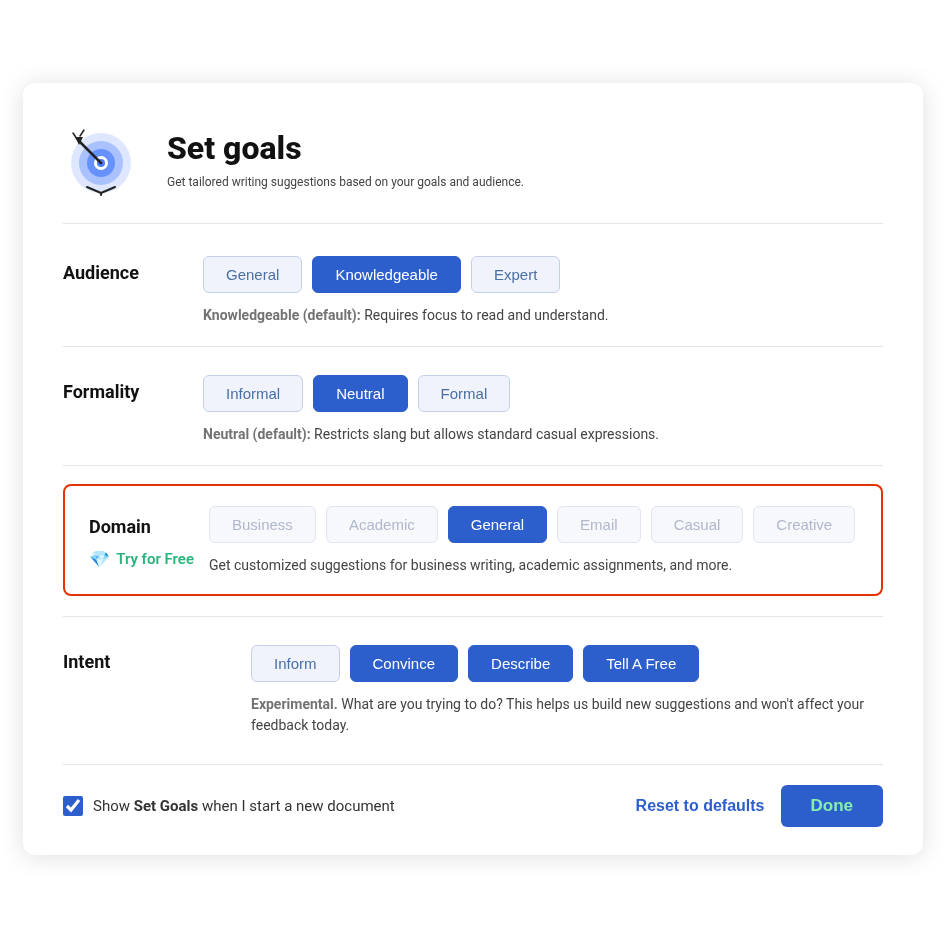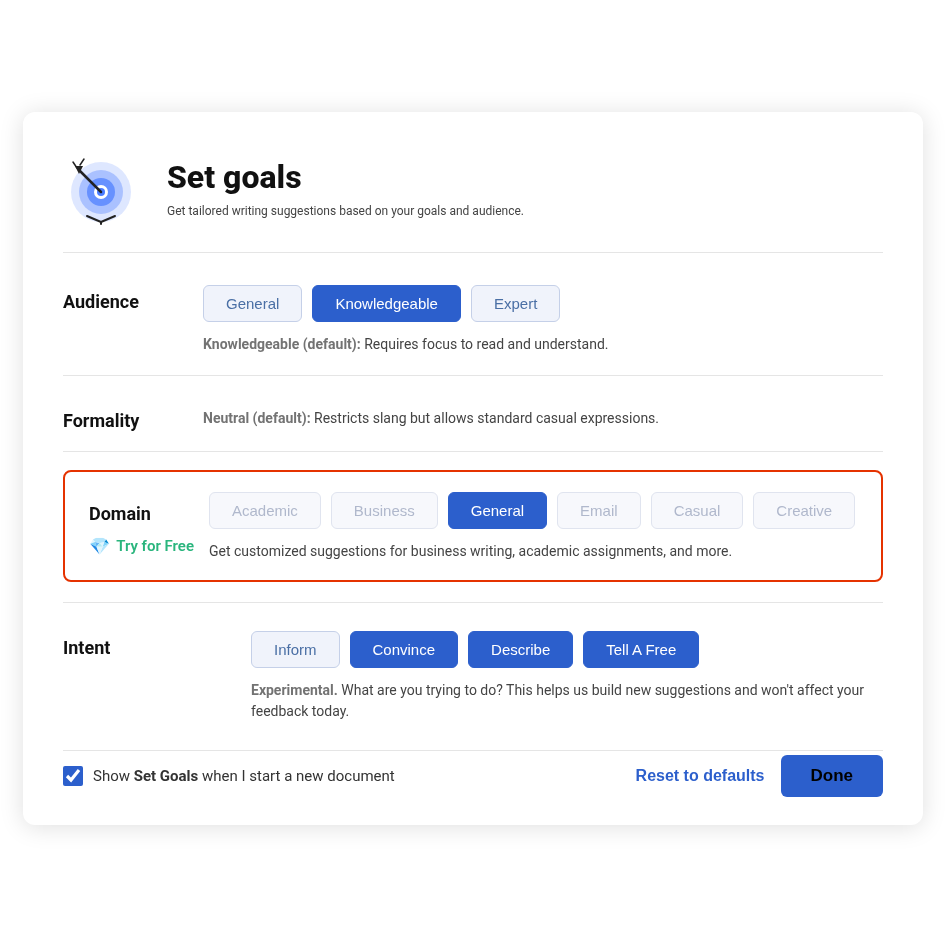--- a/index.html
+++ b/index.html
@@ -148,21 +148,21 @@
     }
     
     .intent-section {
       border-bottom: none;
     }
     
     .footer {
       display: flex;
       align-items: center;
       justify-content: space-between;
-      padding-top: 4px;
+      padding-top: 20px;
       border-top: 1.5px solid #e5e5e5;
       margin-top: 8px;
     }
     .footer-left {
       display: flex;
       align-items: center;
       gap: 12px;
     }
     .checkbox-wrap {
       display: flex;
@@ -187,21 +187,21 @@
       background: none;
       border: none;
       color: #2c5fcc;
       font-size: 16px;
       font-weight: 700;
       cursor: pointer;
       padding: 10px 0;
     }
     .btn-done {
       background: #2c5fcc;
-      color: #000000;
+      color: #86efac;
       border: none;
       border-radius: 6px;
       font-size: 17px;
       font-weight: 700;
       padding: 11px 30px;
       cursor: pointer;
     }
     .main-sections {
       margin-top: 4px;
     }
@@ -253,40 +253,45 @@
         <div class="section-desc">
           <strong>Knowledgeable (default):</strong>
           <span> Requires focus to read and understand.</span>
         </div>
       </div>
     </div>
 
     <div class="section">
       <div class="section-label">Formality</div>
       <div class="section-content">
+        <div class="btn-group">
+          <button class="btn">Informal</button>
+          <button class="btn active">Neutral</button>
+          <button class="btn">Formal</button>
+        </div>
         <div class="section-desc">
           <strong>Neutral (default):</strong>
           <span> Restricts slang but allows standard casual expressions.</span>
         </div>
       </div>
     </div>
 
     <div class="section" style="border-bottom: 1.5px solid #e5e5e5; padding: 18px 0 20px 0;">
       <div class="domain-box" style="width:100%;">
         <div class="domain-label-col">
           <div class="domain-label">Domain</div>
           <div class="try-free">
             <span class="diamond-icon">💎</span>
             <span>Try for Free</span>
           </div>
         </div>
         <div class="domain-content">
           <div class="btn-group">
+            <button class="btn disabled-btn">Business</button>
             <button class="btn disabled-btn">Academic</button>
-            <button class="btn disabled-btn">Business</button>
             <button class="btn active">General</button>
             <button class="btn disabled-btn">Email</button>
             <button class="btn disabled-btn">Casual</button>
             <button class="btn disabled-btn">Creative</button>
           </div>
           <div class="section-desc">Get customized suggestions for business writing, academic assignments, and more.</div>
         </div>
       </div>
     </div>
 

